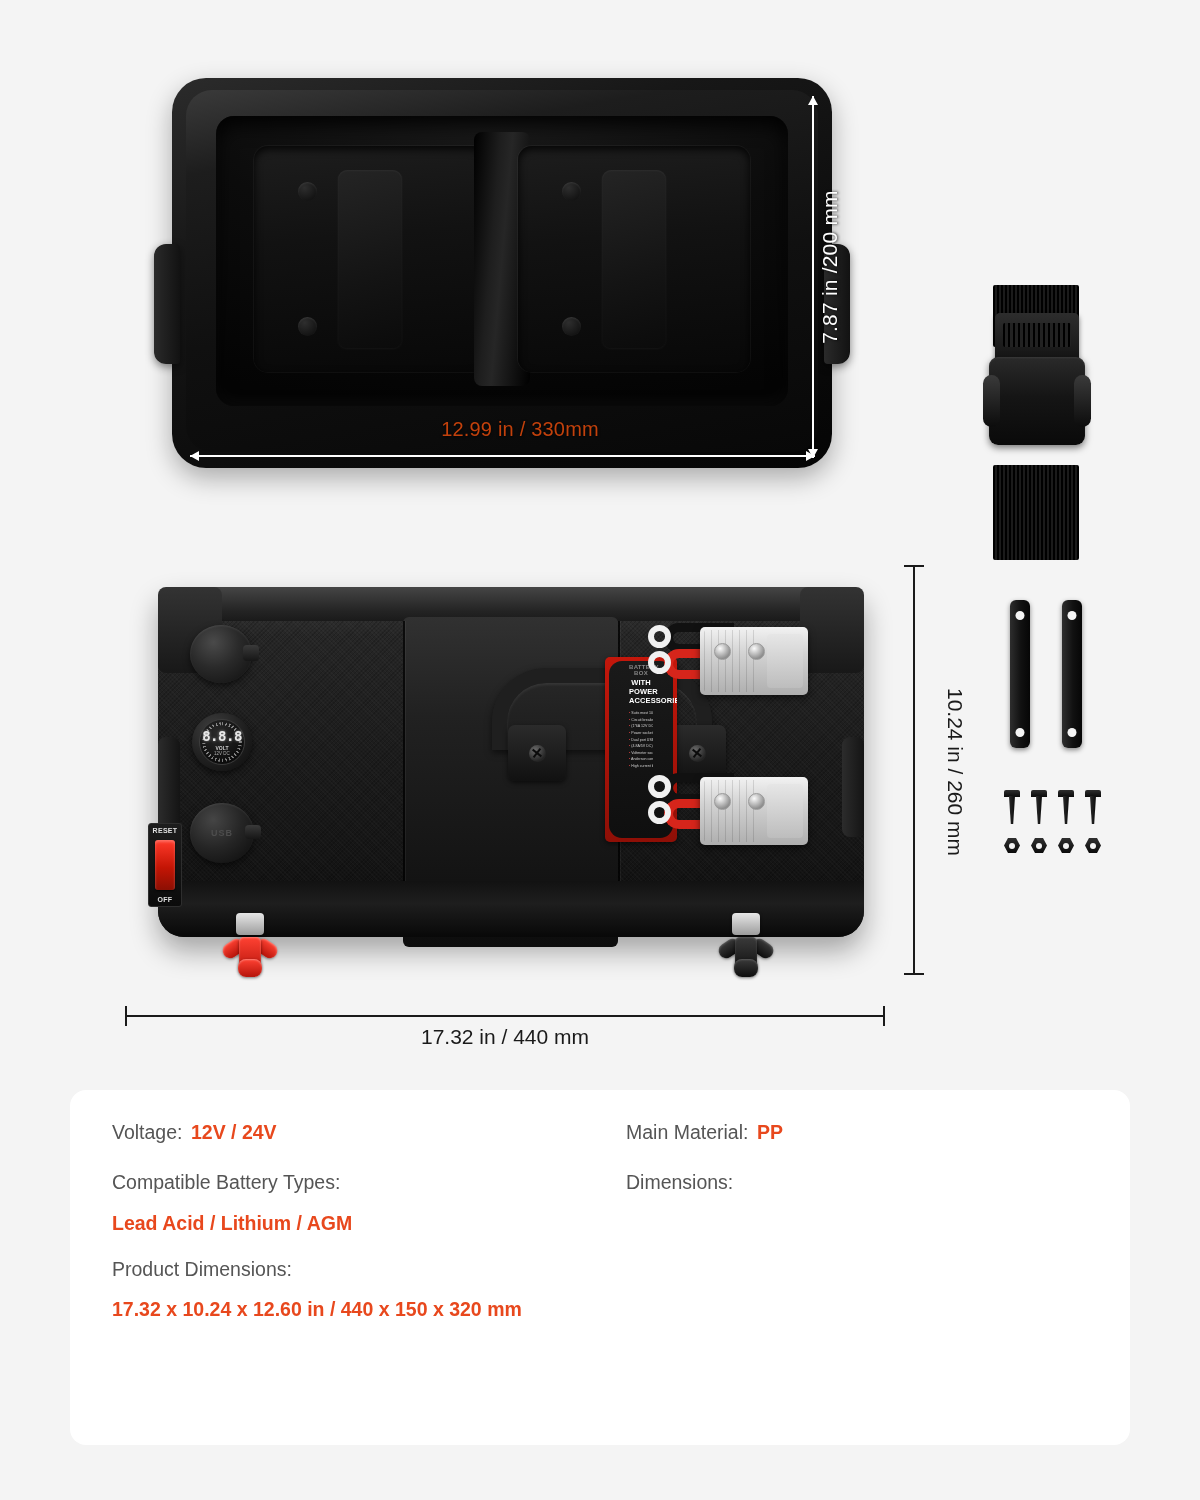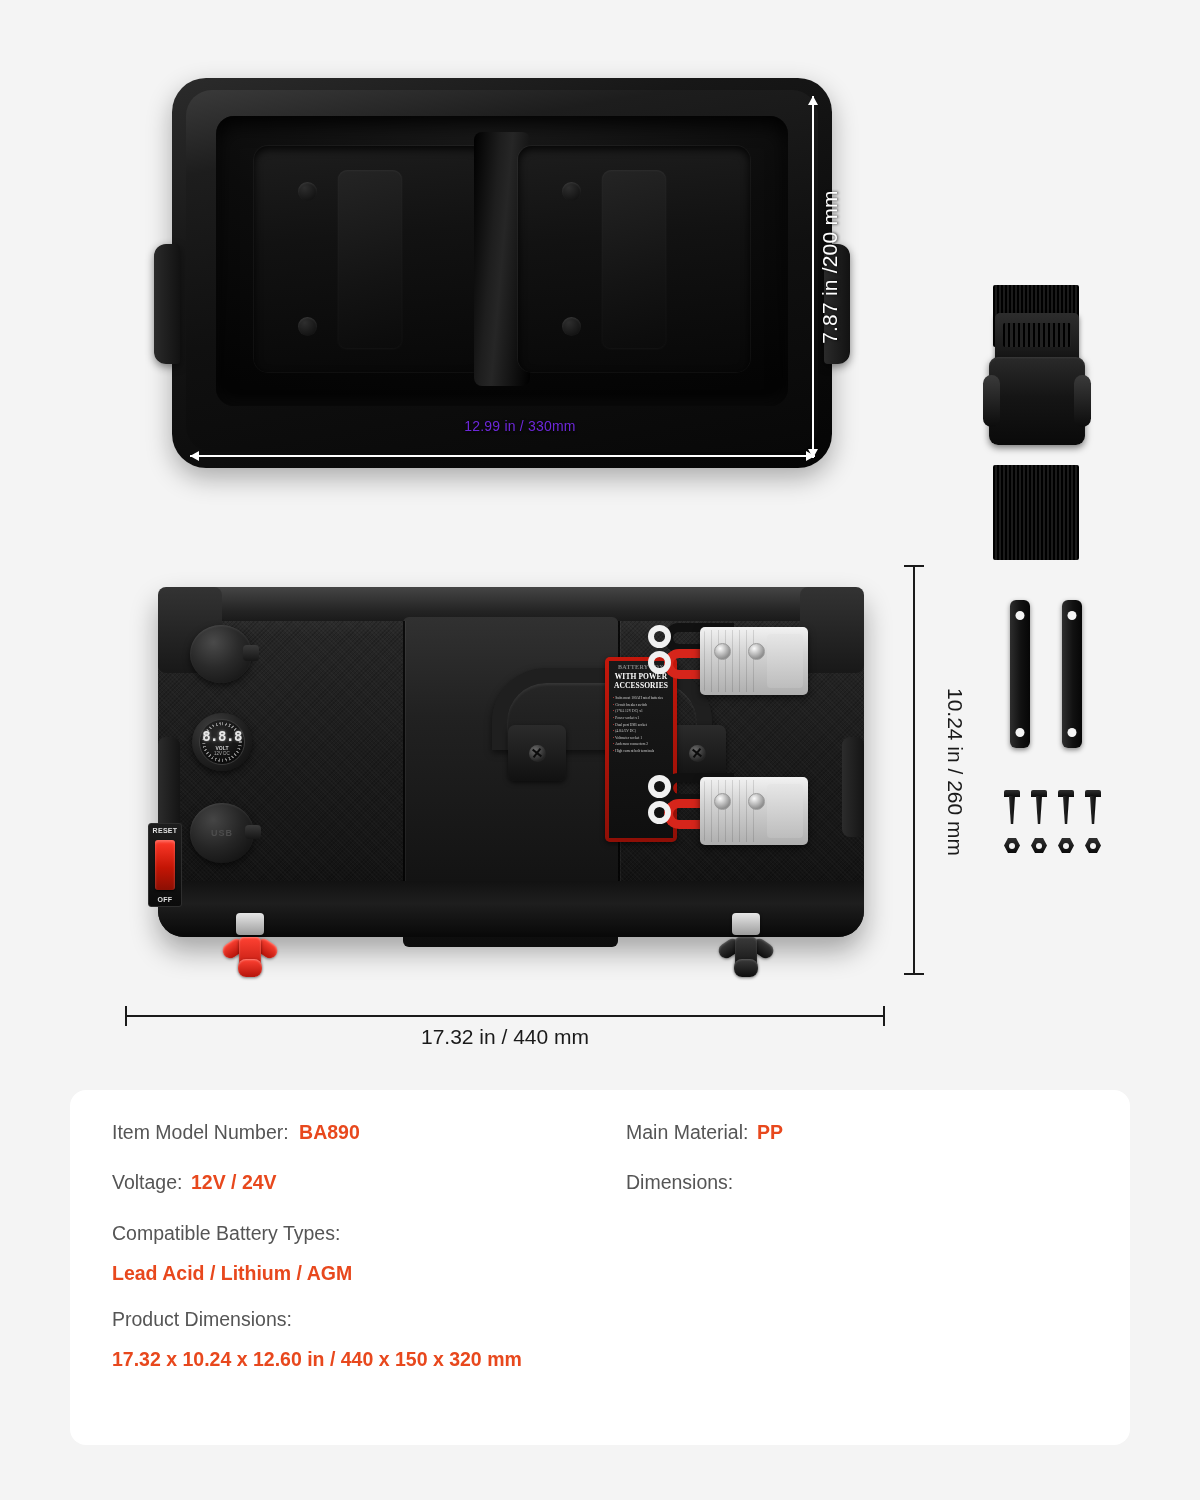--- a/index.html
+++ b/index.html
@@ -62,21 +62,21 @@
     position: absolute; top: 166px; width: 26px; height: 120px;
     background: linear-gradient(90deg,#2a2a2a,#121212);
     box-shadow: 0 3px 8px rgba(0,0,0,.45);
   }
   .side-handle.l { left: -18px; border-radius: 12px 4px 4px 12px; }
   .side-handle.r { right: -18px; border-radius: 4px 12px 12px 4px; }
 
   
   .dim-w-top {
     position: absolute; left: 400px; top: 418px; width: 240px;
-    color: #6d28d9; font-size: 14px; letter-spacing: .2px; text-align: center;
+    color: #c2410c; font-size: 20px; letter-spacing: .2px; text-align: center;
     text-shadow: 0 1px 3px rgba(0,0,0,.9);
   }
   .dim-w-top-line {
     position: absolute; left: 190px; top: 455px; width: 625px; height: 2px; background: #fff;
   }
   .dim-w-top-line::before, .dim-w-top-line::after {
     content:""; position:absolute; top:-4px; width:0; height:0;
     border-top:5px solid transparent; border-bottom:5px solid transparent;
   }
   .dim-w-top-line::before { left:0; border-right:9px solid #fff; }
@@ -240,23 +240,22 @@
   .red-label {
     position: absolute; left: 465px; top: 92px; width: 72px; height: 185px;
     background: linear-gradient(180deg,#c4170b 0%,#8f0f06 100%);
     border-radius: 5px;
     box-shadow: 0 2px 5px rgba(0,0,0,.55);
     overflow: hidden;
   }
   .red-label-inner {
     position: absolute; left: 4px; top: 4px; right: 4px; bottom: 4px;
     background: linear-gradient(180deg,#1a1a1a 0%,#0f0f0f 100%);
-    border-radius: 0;
-    padding: 3px 4px;
-    font-family: Liberation Serif, serif;
+    border-radius: 13px;
+    padding: 3px 20px;
   }
   .rl-brand {
     color: #d9d9d9; font-size: 6px; font-weight: bold; text-align: center;
     letter-spacing: .3px; opacity: .55;
   }
   .rl-title {
     color: #fff; font-size: 7.5px; font-weight: bold; text-align: center;
     line-height: 1.2; margin-top: 2px; letter-spacing: .1px;
   }
   .rl-bullets { margin-top: 5px; }
@@ -628,24 +627,20 @@
 
 <div class="nut-item" style="left:1004px; top:838px;"></div>
 <div class="nut-item" style="left:1031px; top:838px;"></div>
 <div class="nut-item" style="left:1058px; top:838px;"></div>
 <div class="nut-item" style="left:1085px; top:838px;"></div>
 
 <div id="spec-card">
 
   <div class="spec-col left">
     <div class="spec-row">
-      <span class="spec-label">Item Model Number:</span>
-      <span class="spec-value" style="margin-left:6px">BA890</span>
-    </div>
-    <div class="spec-row">
       <span class="spec-label">Voltage:</span>
       <span class="spec-value" style="margin-left:4px">12V / 24V</span>
     </div>
     <div class="spec-row tight">
       <span class="spec-label">Compatible Battery Types:</span>
       <span class="spec-value block">Lead Acid / Lithium / AGM</span>
     </div>
     <div class="spec-row">
       <span class="spec-label">Product Dimensions:</span>
       <span class="spec-value block">17.32 x 10.24 x 12.60 in / 440 x 150 x 320 mm</span>

